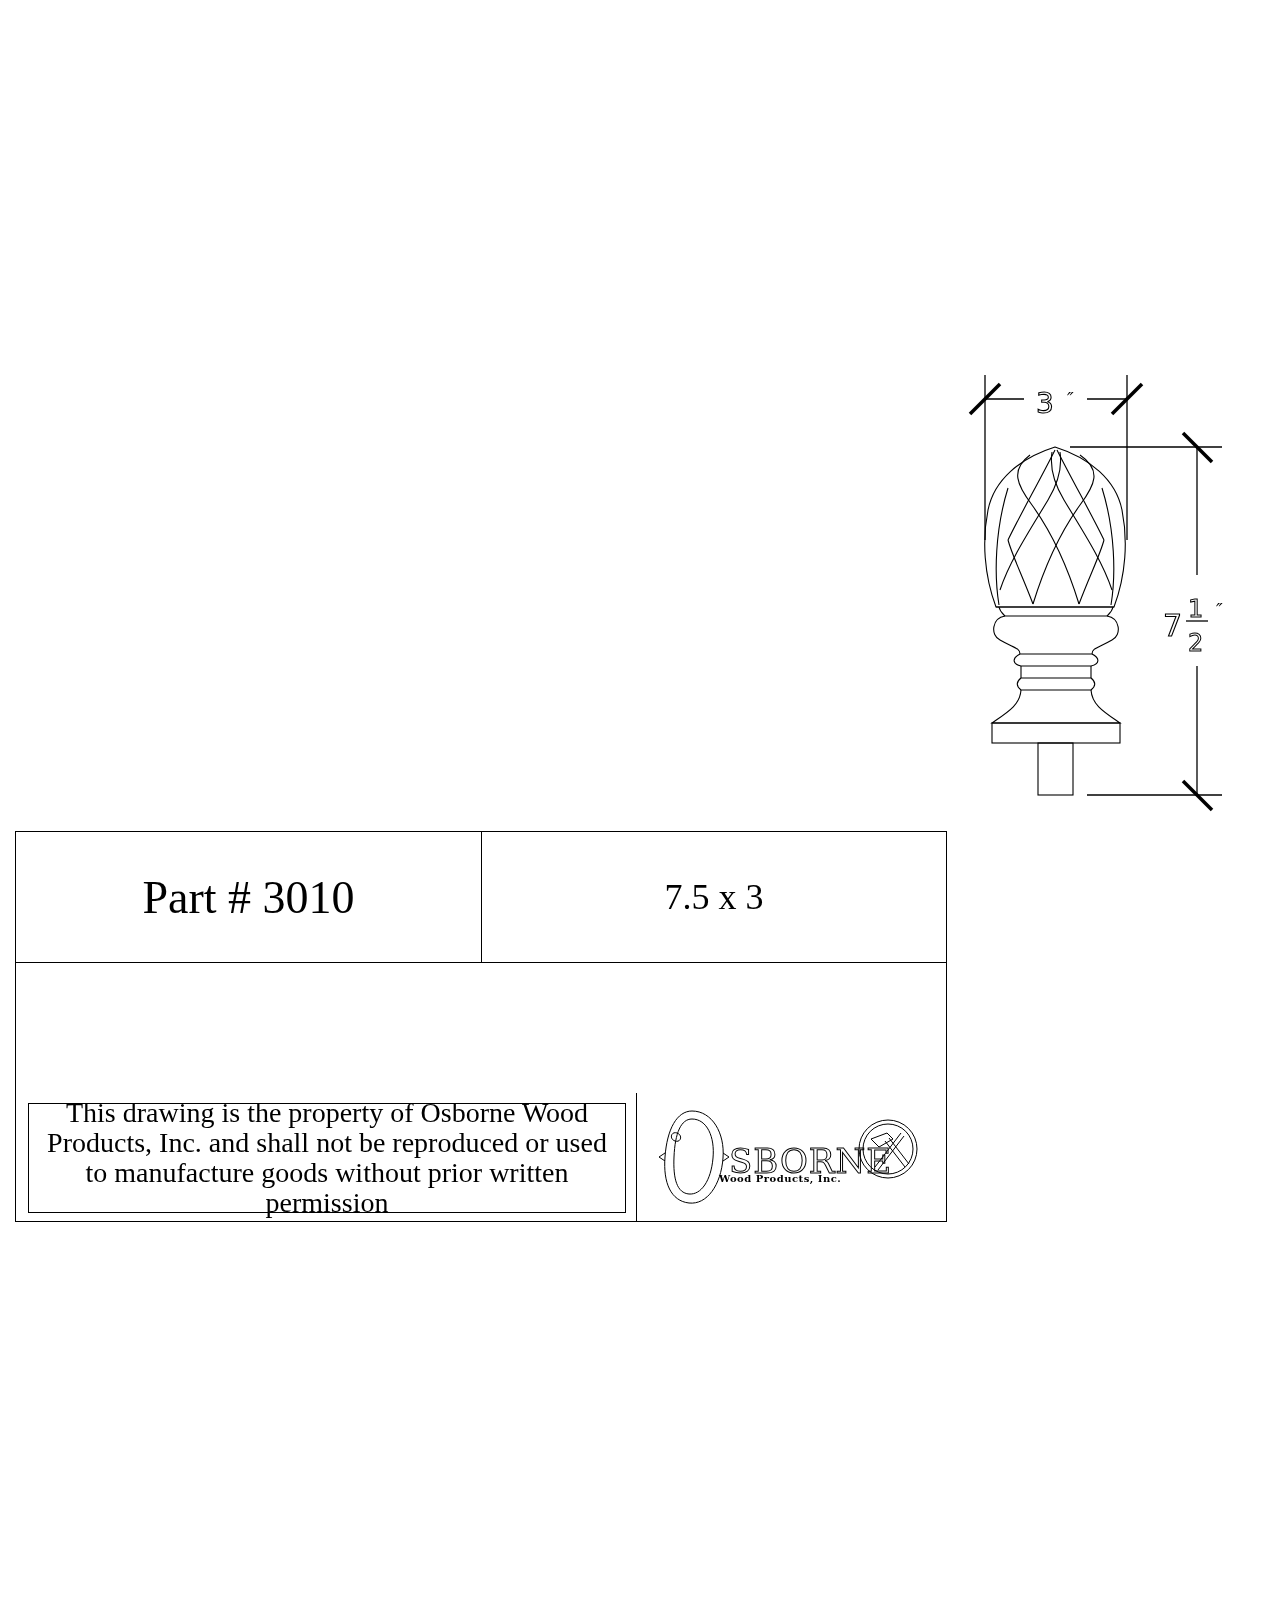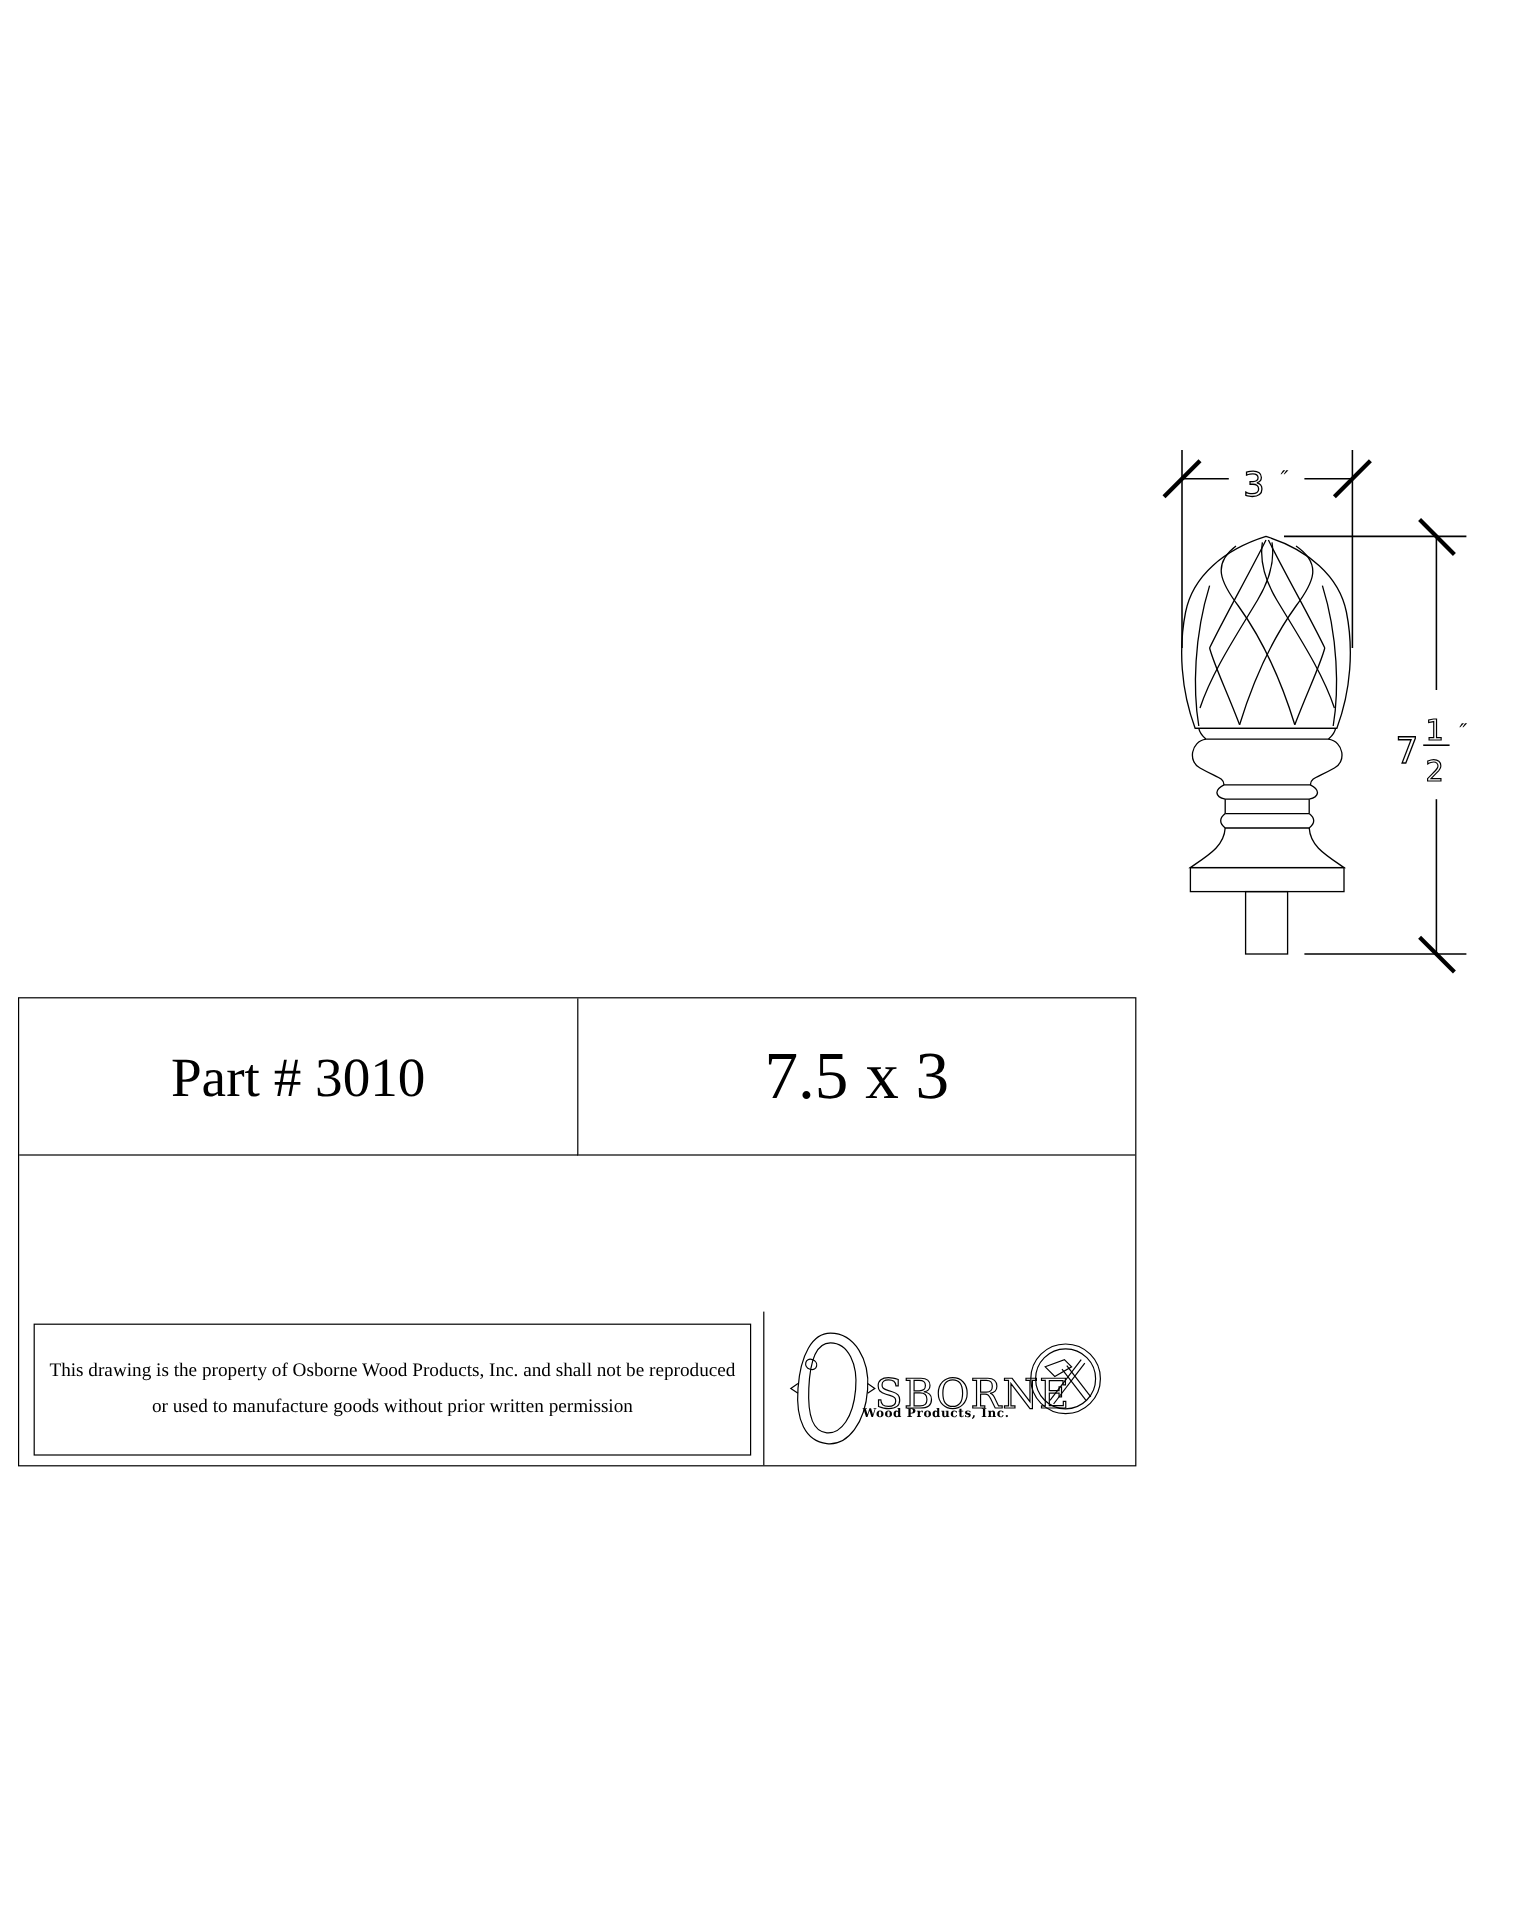--- a/index.html
+++ b/index.html
@@ -6,28 +6,28 @@
     body { width: 1280px; height: 1600px; position: relative; overflow: hidden;
            font-family: "Liberation Serif", serif; color: #000; }
     .drawing { position: absolute; left: 0; top: 0; width: 1280px; height: 1600px; }
     .title-block { position: absolute; left: 15px; top: 831px; width: 932px; height: 391px;
                    border: 1.5px solid #000; box-sizing: border-box; text-decoration: underline; }
     .cell { position: absolute; box-sizing: border-box; display: flex;
             align-items: center; justify-content: center; text-align: center; }
     .part-cell { left: 0; top: 0; width: 466px; height: 131px; border-right: 1.5px solid #000;
                  border-bottom: 1.5px solid #000; font-size: 46px; }
     .size-cell { left: 466px; top: 0; right: 0; height: 131px; border-bottom: 1.5px solid #000;
-                 font-size: 56px; }
+                 font-size: 36px; }
     .name-cell { left: 0; top: 131px; right: 0; height: 130px; border-bottom: 1.5px solid #000;
                  font-size: 46px; }
     .notice-cell { left: 0; top: 261px; width: 621px; bottom: 0; border-right: 1.5px solid #000; }
     .notice-box { position: absolute; left: 12px; top: 10px; right: 10px; bottom: 8px;
                   border: 1.5px solid #000; box-sizing: border-box; display: flex;
                   align-items: center; justify-content: center; text-align: center;
-                  font-size: 16px; line-height: 30px; padding: 17px 10px; }
+                  font-size: 28px; line-height: 30px; padding: 17px 10px; }
     .logo-cell { left: 621px; top: 261px; right: 0; bottom: 0; }
     .logo-cell svg { position: absolute; left: 0; top: 0; }
     .logo-sub { position: absolute; left: 82px; top: 80px; font-family: "DejaVu Serif", serif;
                 font-weight: bold; font-size: 10px; letter-spacing: 0.5px; }
   </style>
 </head>
 <body>
 
 <svg class="drawing" width="1280" height="1600" viewBox="0 0 1280 1600" xmlns="http://www.w3.org/2000/svg">
   <g fill="none" stroke="#000" stroke-width="1.3">

